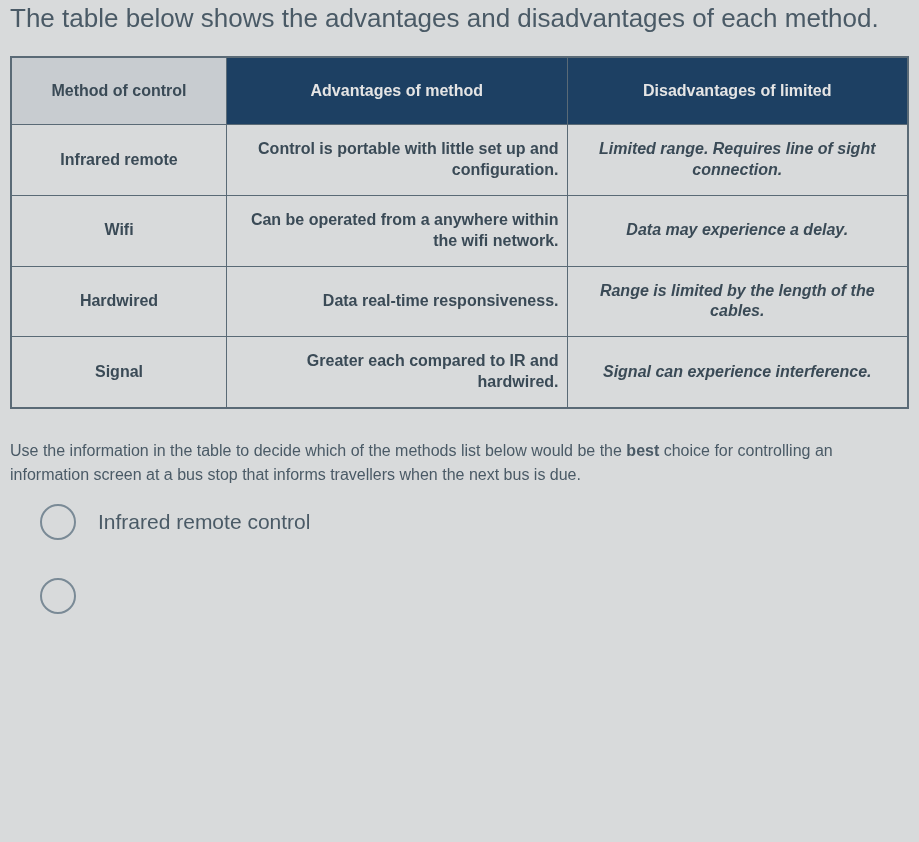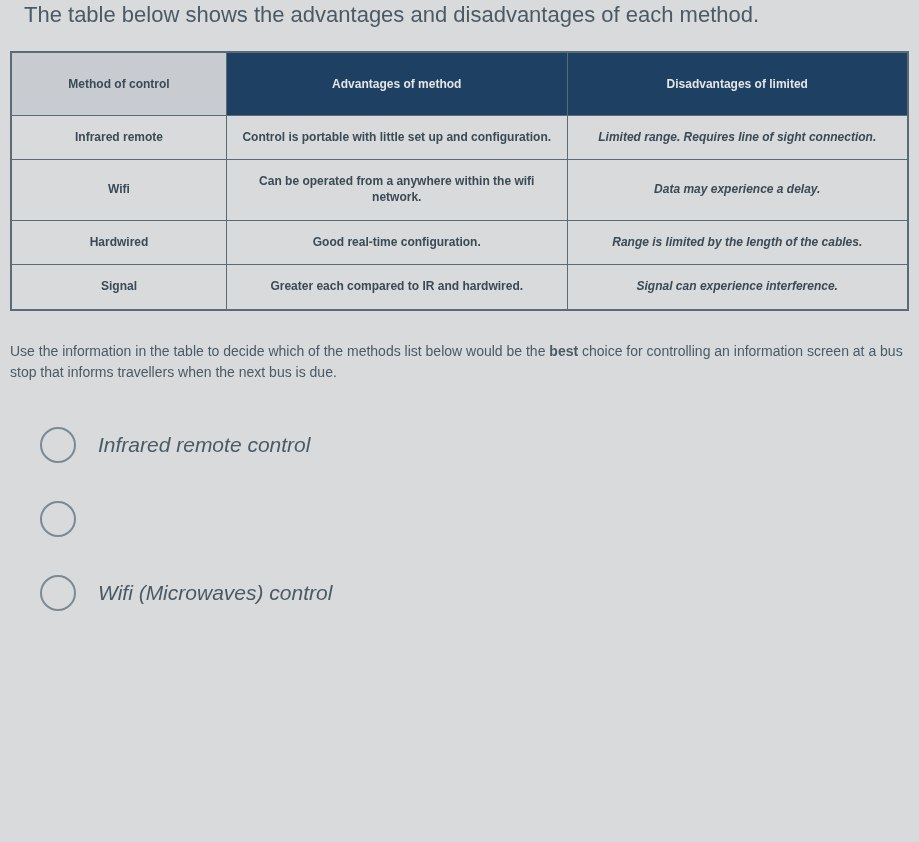--- a/index.html
+++ b/index.html
@@ -8,34 +8,33 @@
       padding: 0;
     }
     body {
       font-family: Arial, Helvetica, sans-serif;
       background: #d8dadb;
       color: #3a4a56;
       width: 919px;
       padding: 0 10px 20px 10px;
     }
     .intro-text {
-      font-size: 22px;
+      font-size: 26px;
       color: #4a5a66;
       margin-bottom: 20px;
       line-height: 1.4;
-      margin-left: 14px;
     }
     .table-container {
       border: 1px solid #5a6a76;
       margin-bottom: 30px;
     }
     table {
       width: 100%;
       border-collapse: collapse;
-      font-size: 12px;
+      font-size: 16px;
       padding-left: 34px;
     }
     th {
       background: #1d4063;
       color: #e5e5e5;
       font-weight: bold;
       padding: 24px 10px;
       text-align: center;
       border: 1px solid #5a6a76;
       vertical-align: middle;
@@ -53,40 +52,40 @@
       color: #3a4a56;
       background: #d8dadb;
       line-height: 1.3;
     }
     td:first-child {
       width: 24%;
       margin-top: 24px;
     }
     td:nth-child(2) {
       width: 38%;
+      text-align: right;
     }
     td:nth-child(3) {
       width: 38%;
       font-style: italic;
     }
     .question-text {
-      font-size: 14px;
+      font-size: 16px;
       color: #4a5a66;
       line-height: 1.5;
-      margin-bottom: 44px;
+      margin-bottom: 17px;
     }
     .options {
       padding-left: 30px;
     }
     .option {
       display: flex;
       align-items: center;
       margin-bottom: 38px;
       cursor: pointer;
-      font-style: italic;
     }
     .radio-circle {
       width: 36px;
       height: 36px;
       border: 2px solid #7a8a96;
       border-radius: 50%;
       margin-right: 22px;
       flex-shrink: 0;
       background: transparent;
     }
@@ -118,21 +117,21 @@
         <td>Control is portable with little set up and configuration.</td>
         <td>Limited range. Requires line of sight connection.</td>
       </tr>
       <tr>
         <td>Wifi</td>
         <td>Can be operated from a anywhere within the wifi network.</td>
         <td>Data may experience a delay.</td>
       </tr>
       <tr>
         <td>Hardwired</td>
-        <td>Good real-time configuration.</td>
+        <td>Data real-time responsiveness.</td>
         <td>Range is limited by the length of the cables.</td>
       </tr>
       <tr>
         <td>Signal</td>
         <td>Greater each compared to IR and hardwired.</td>
         <td>Signal can experience interference.</td>
       </tr>
     </tbody>
   </table>
 </div>
@@ -142,17 +141,13 @@
 </p>
 
 <div class="options">
   <div class="option">
     <span class="radio-circle"></span>
     <span class="option-label">Infrared remote control</span>
   </div>
   <div class="option">
     <span class="radio-circle"></span>
   </div>
-  <div class="option">
-    <span class="radio-circle"></span>
-    <span class="option-label">Wifi (Microwaves) control</span>
-  </div>
 </div>
 
 </body></html>

